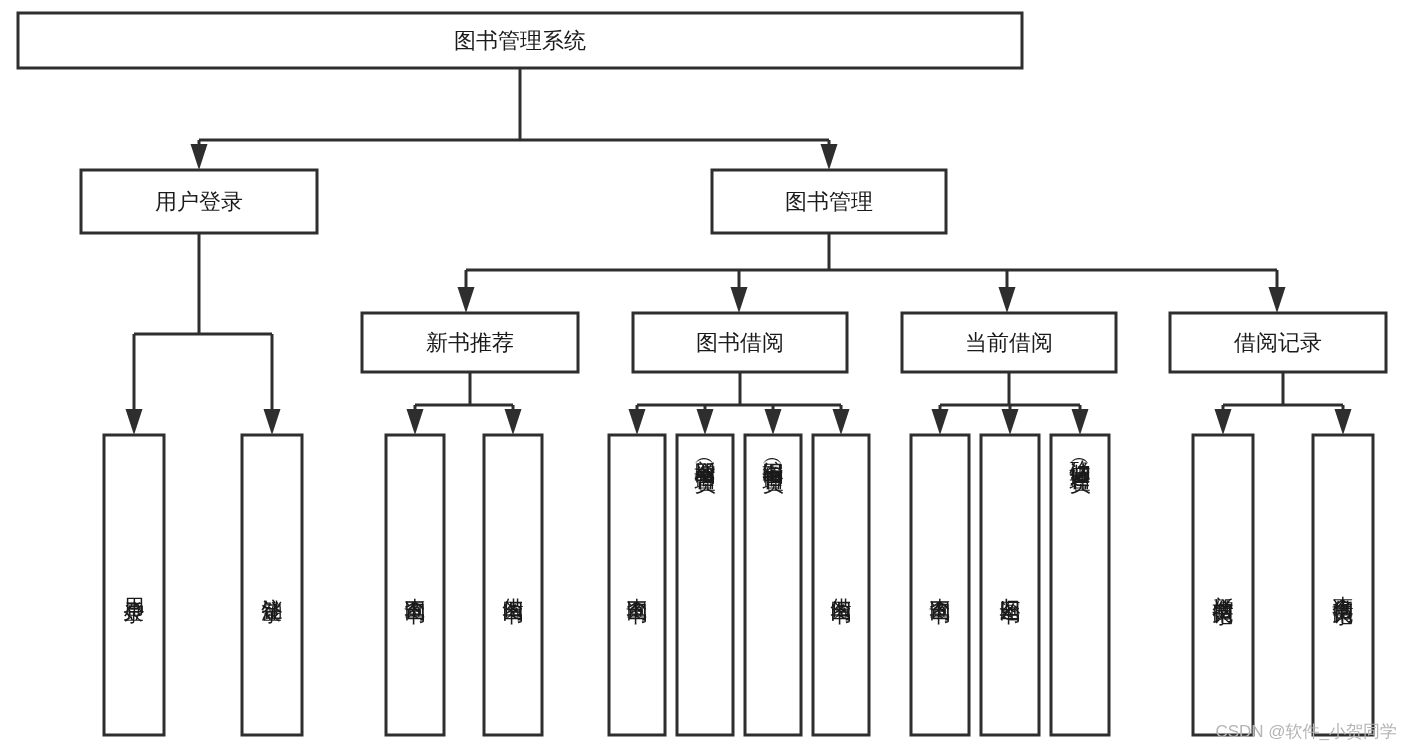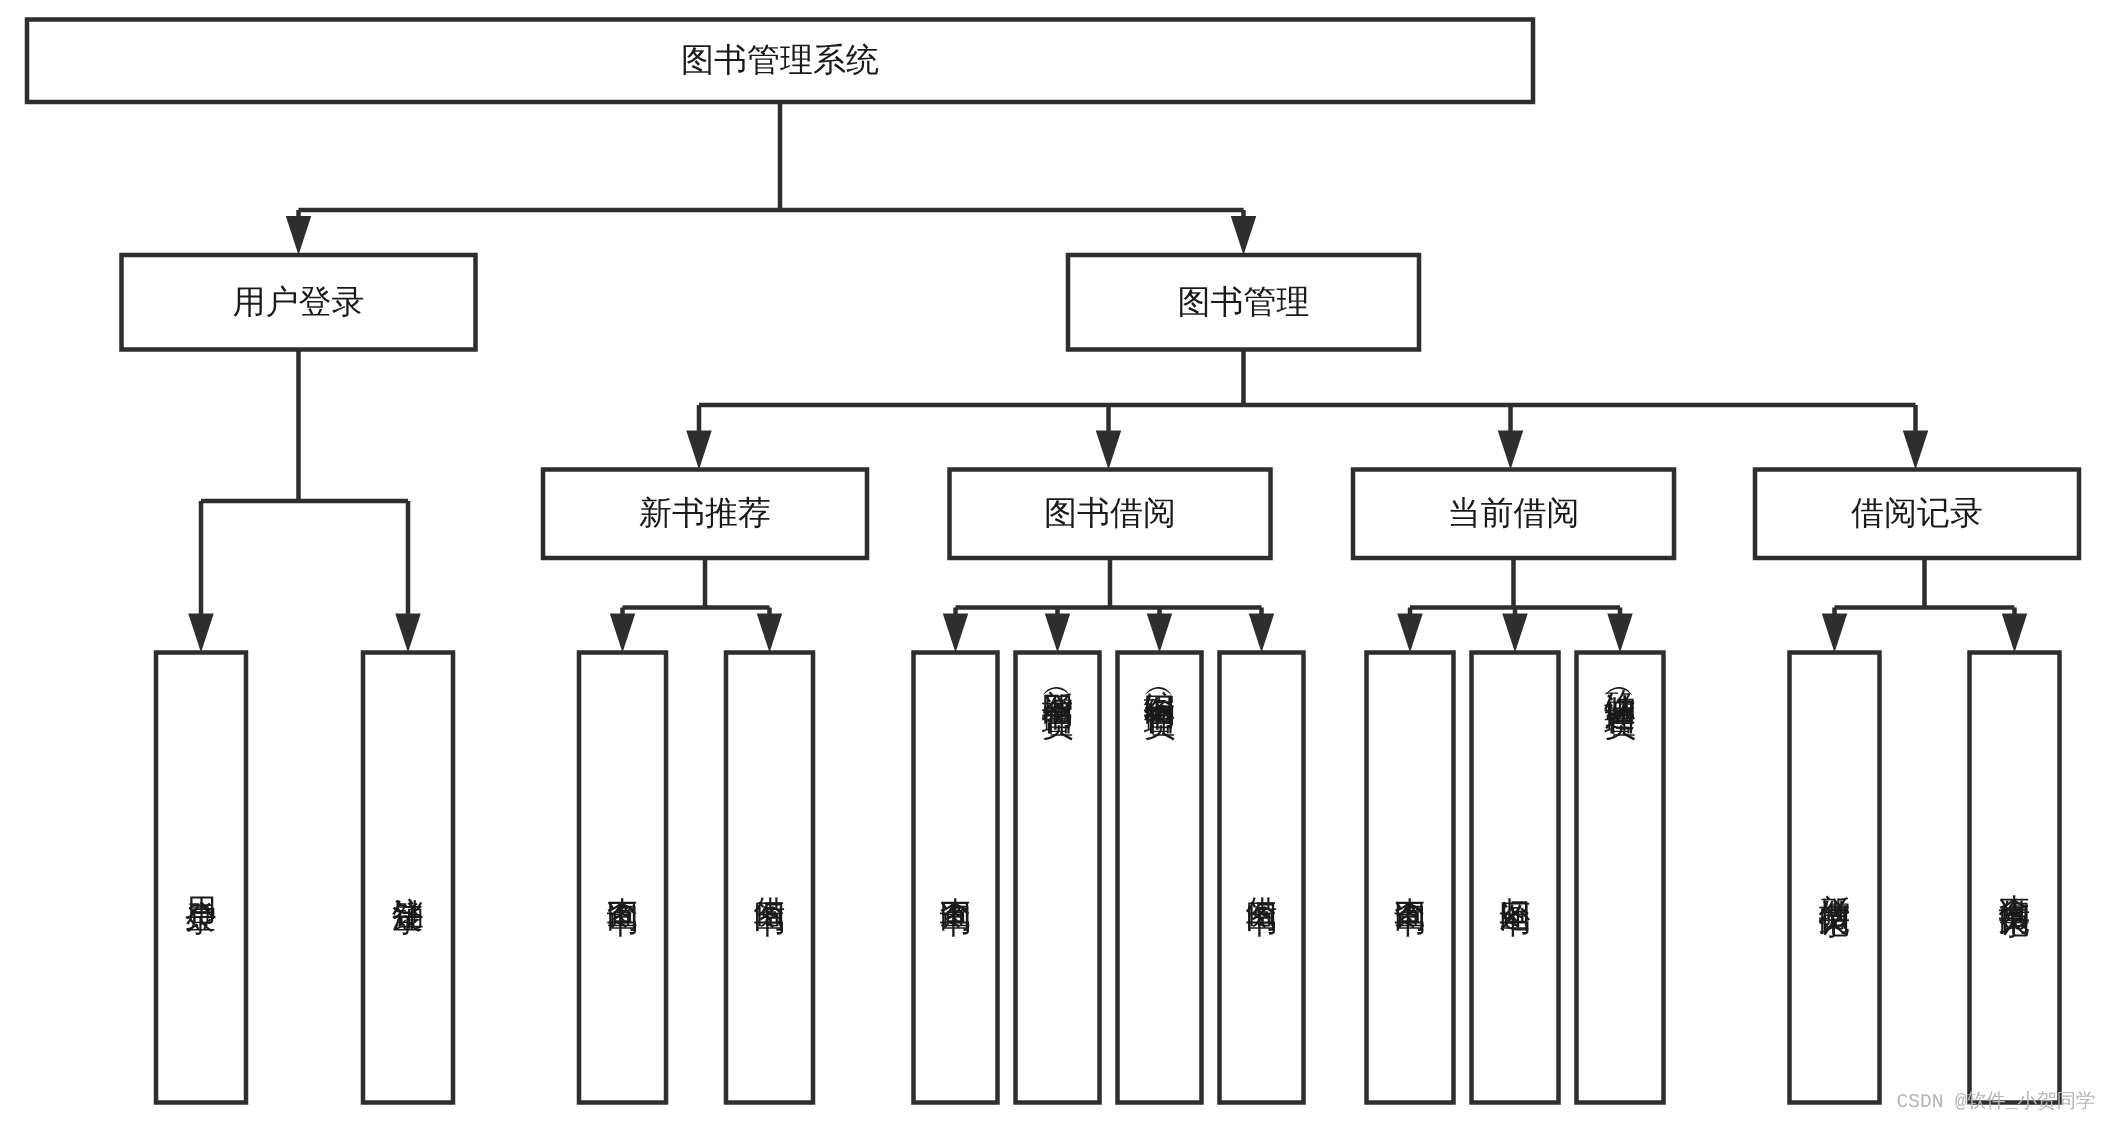--- a/index.html
+++ b/index.html
@@ -66,22 +66,22 @@
     justify-content: center;
     pointer-events: none;
   }
   .leaf-label-v.top-aligned {
     justify-content: flex-start;
   }
   #watermark {
     position: absolute;
     right: 8px;
     bottom: 4px;
-    font-family: Liberation Mono, monospace;
-    font-size: 13px;
+    font-family: Liberation Sans, sans-serif;
+    font-size: 17px;
     color: #b4b4b4;
     white-space: nowrap;
     user-select: none;
   }
 </style>
 </head>
 <body>
 
 <div id="diagram-root">
 

